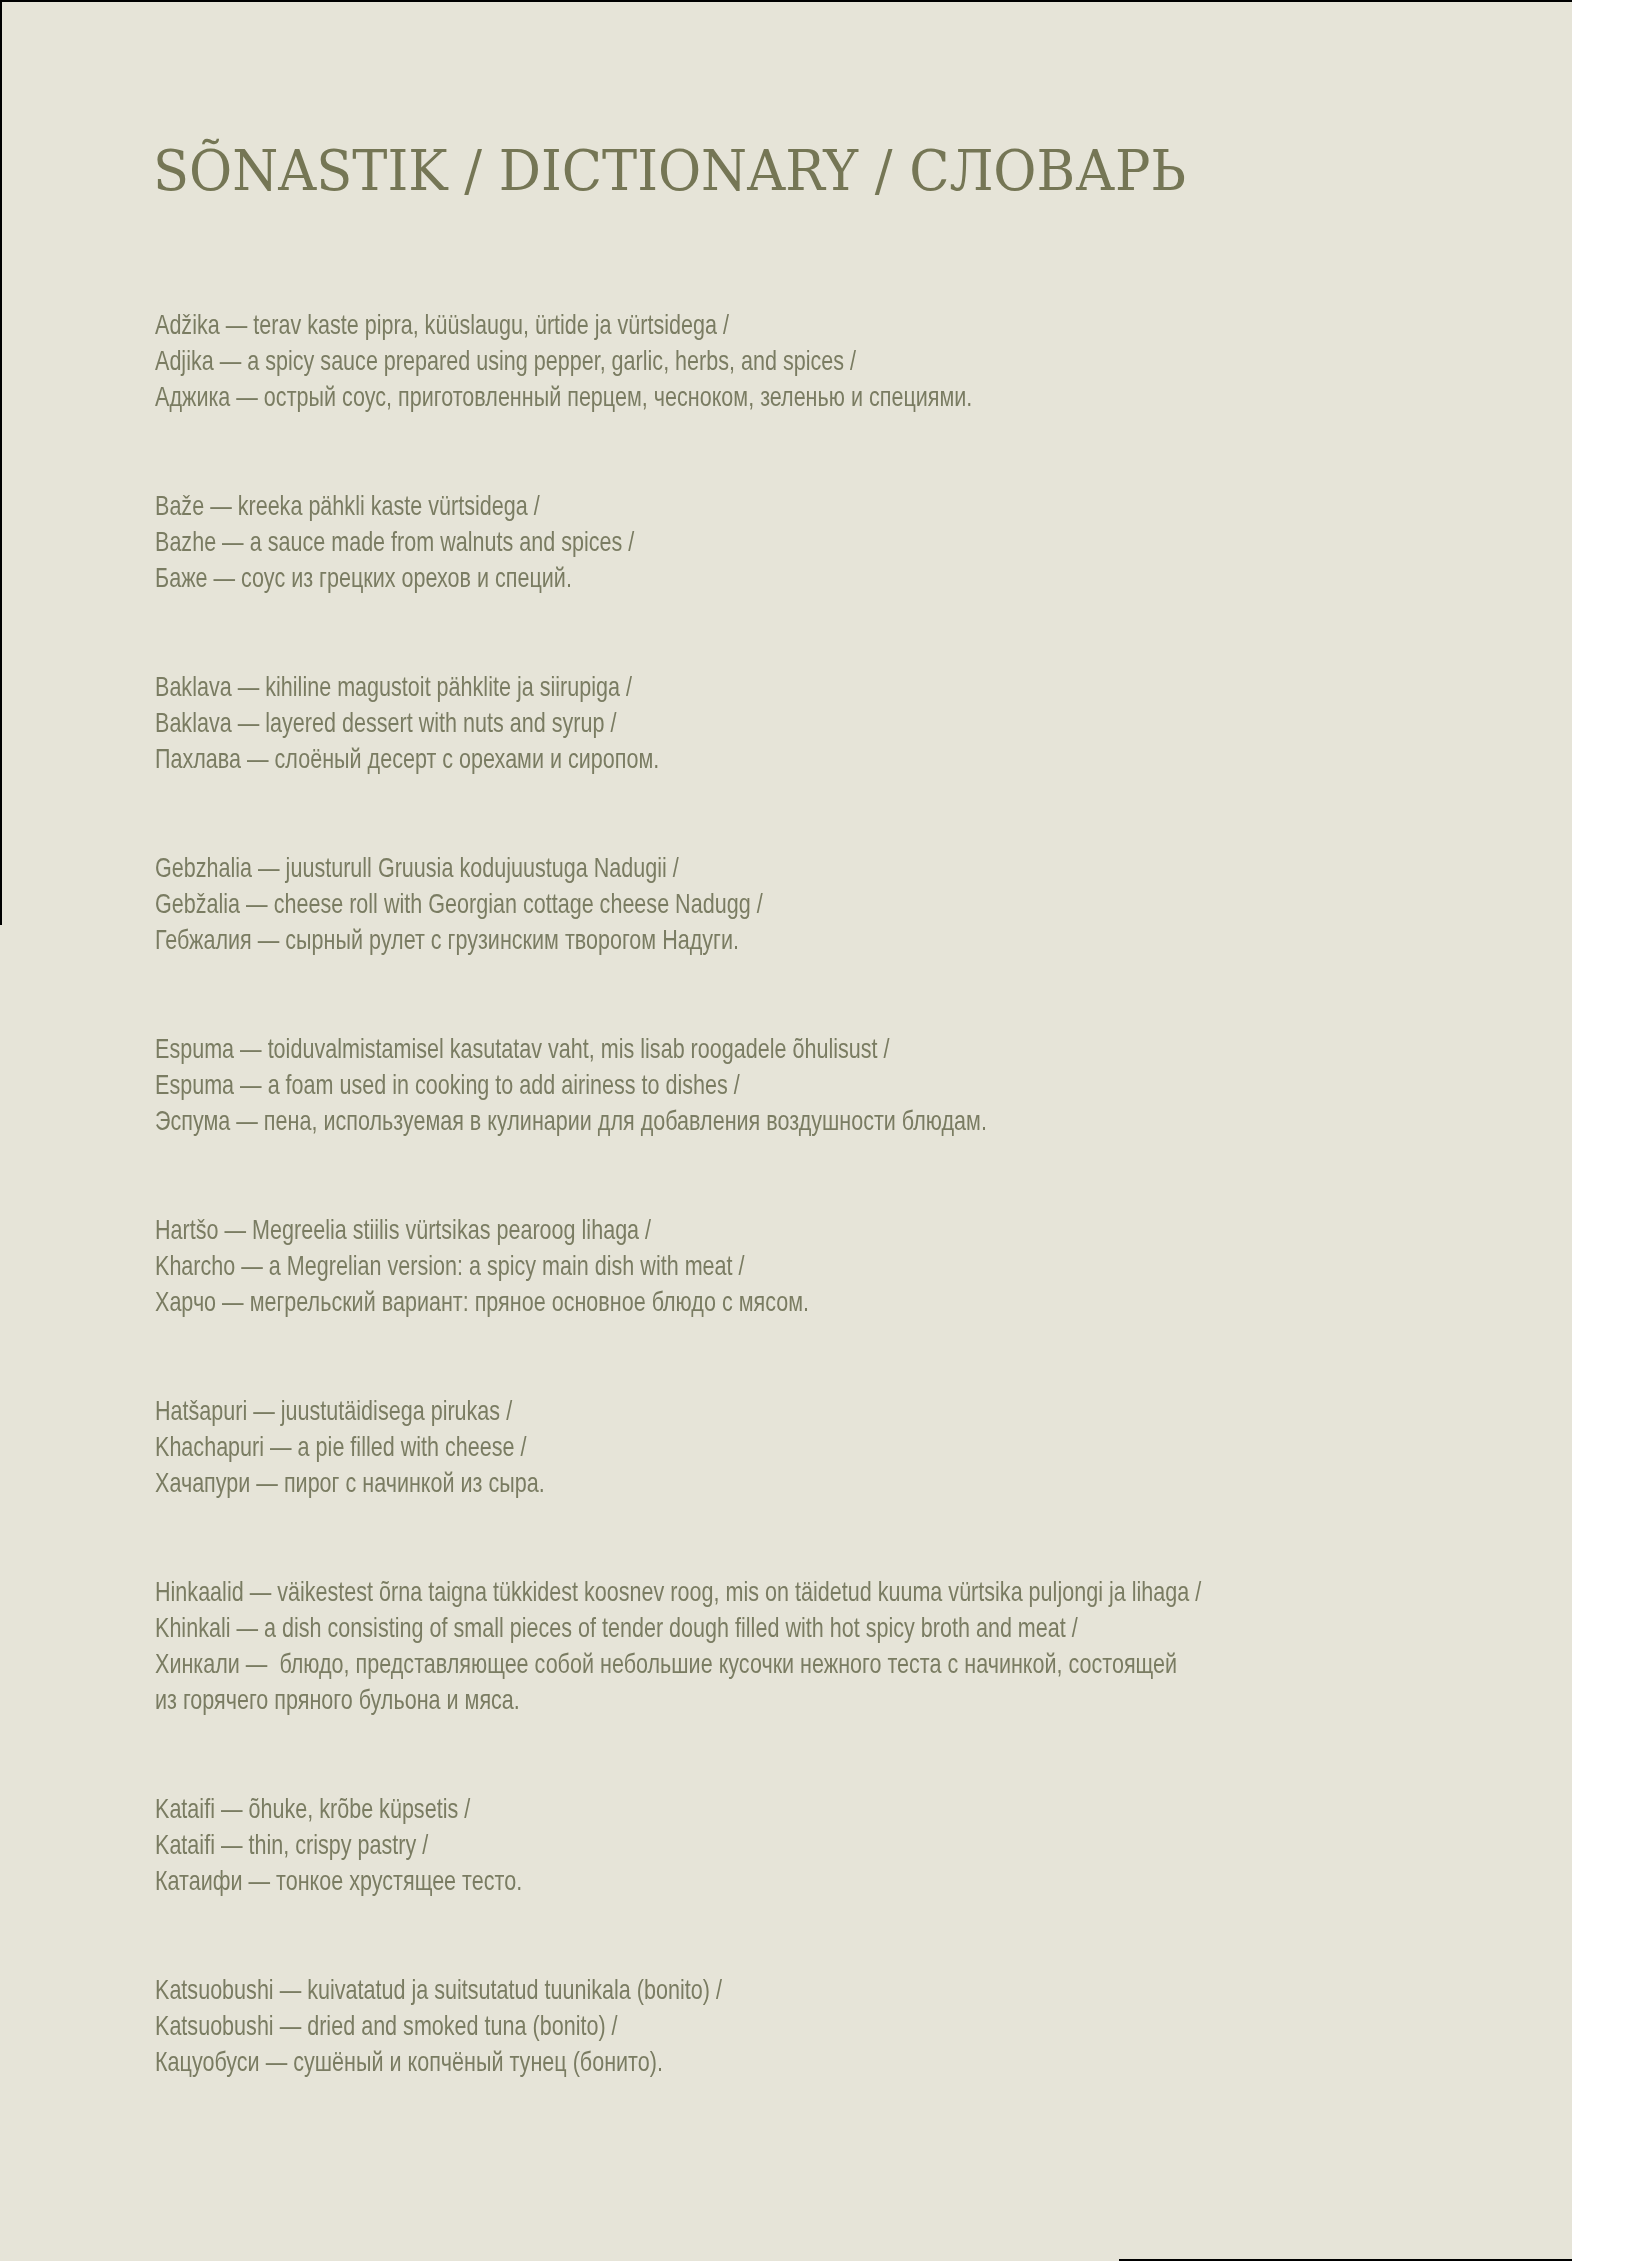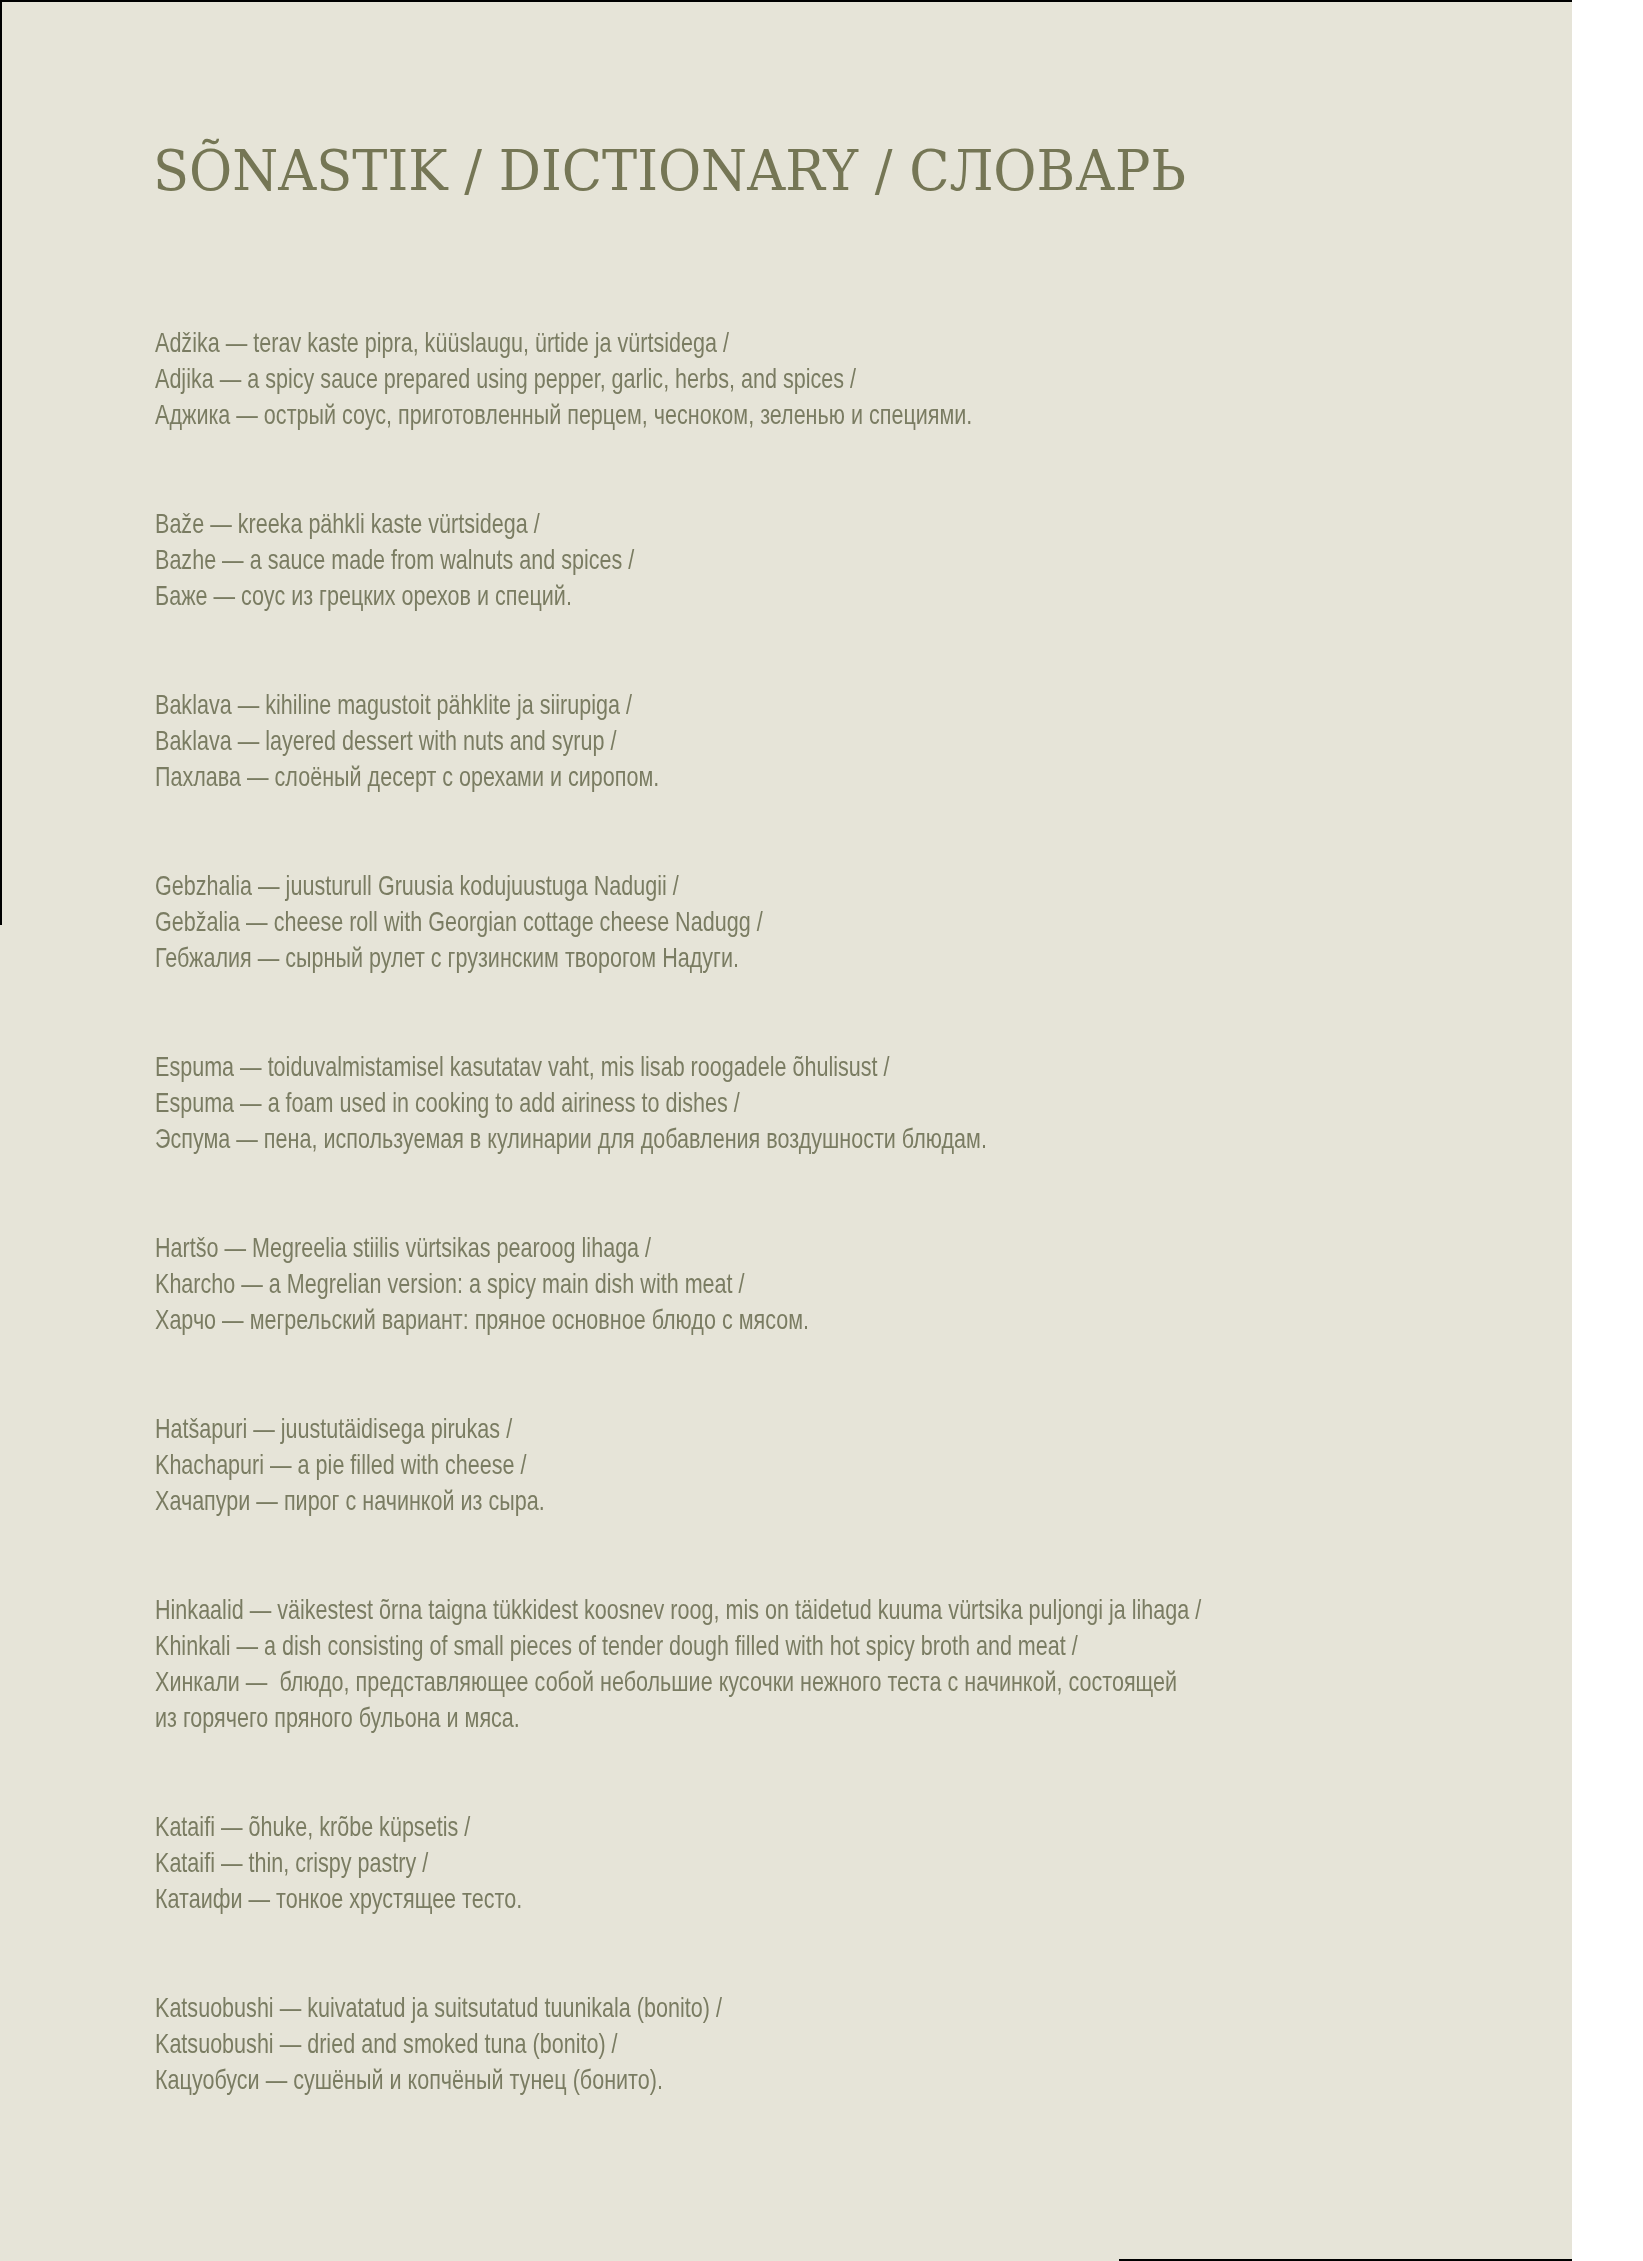--- a/index.html
+++ b/index.html
@@ -42,21 +42,21 @@
     font-size: 56px;
     font-weight: 400;
     line-height: 1;
     color: #757655;
     white-space: pre;
     transform: scaleX(0.94);
     transform-origin: left top;
   }
   .entries {
     position: absolute;
-    top: 325px;
+    top: 307px;
     left: 155px;
     width: 1391px;
   }
   .entry {
     margin: 0 0 73px 0;
     transform: scaleX(0.77);
     transform-origin: left top;
   }
   .entry-line {
     font-size: 28px;

